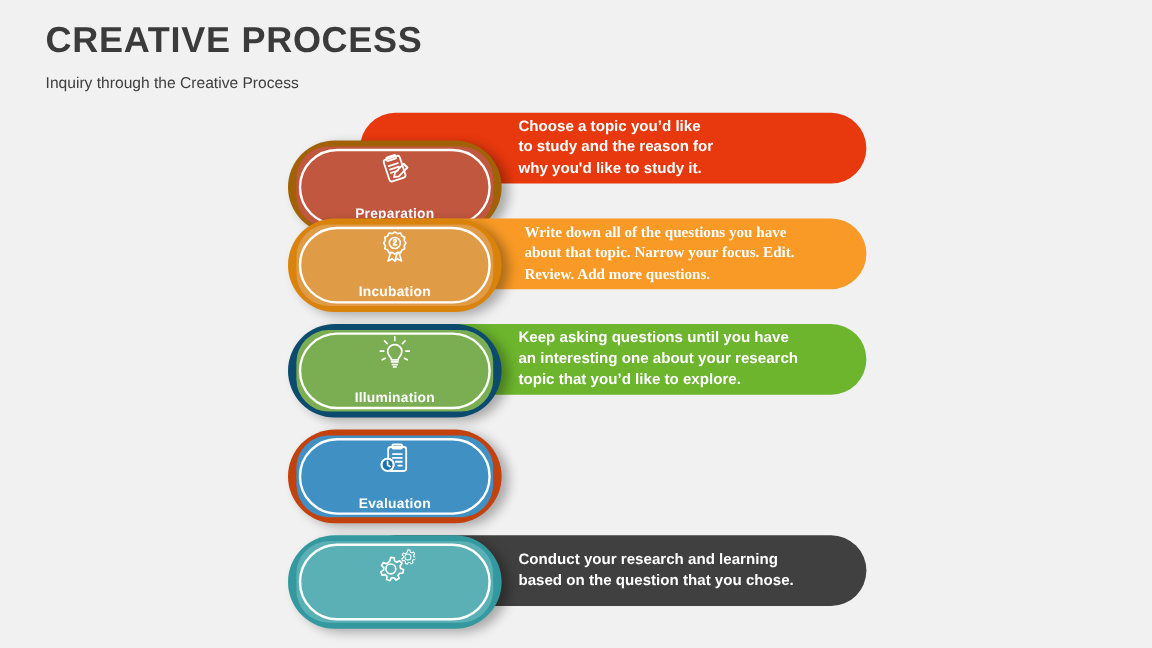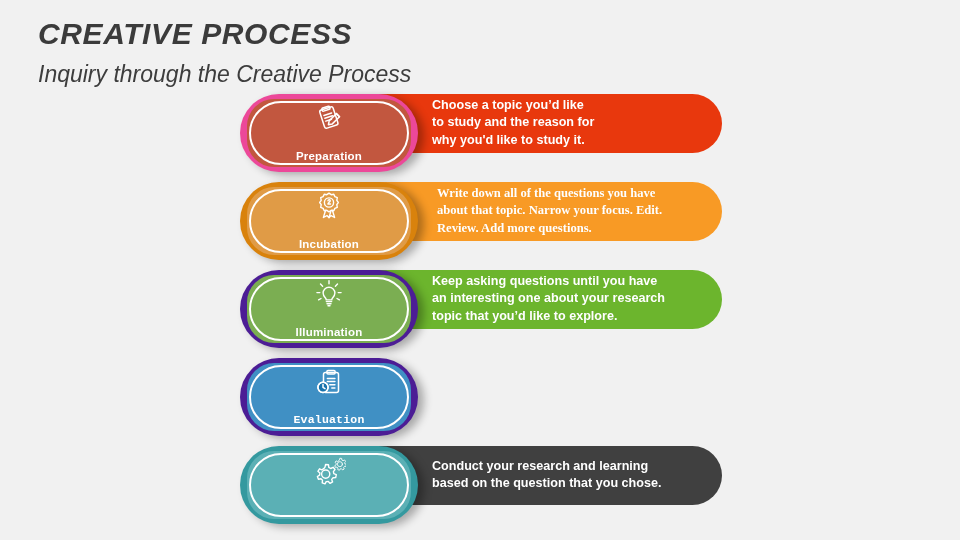--- a/index.html
+++ b/index.html
@@ -23,35 +23,34 @@
     height: 540px;
     background: #f1f1f1;
   }
 
   
   #header {
     position: absolute;
     left: 38px;
     top: 17px;
     width: 600px;
-    font-style: italic;
   }
 
   #page-title {
     font-size: 30px;
     font-weight: bold;
     letter-spacing: 0.6px;
     color: #3b3b3b;
     line-height: 1.1;
     white-space: nowrap;
   }
 
   #page-subtitle {
     margin-top: 11px;
-    font-size: 23px;
+    font-size: 13px;
     font-weight: normal;
     color: #3d3d3d;
     line-height: 1.2;
     white-space: nowrap;
   }
 
   
   #rows {
     position: absolute;
     left: 0;
@@ -158,21 +157,21 @@
   </div>
 
   <div id="rows">
 
     <div class="row">
       <div class="bar" style="background:#e8380d;">
         <div class="bar-text">Choose a topic you’d like
 to study and the reason for
 why you'd like to study it.</div>
       </div>
-      <div class="capsule" style="background:#ec4899;">
+      <div class="capsule" style="background:#a16207;margin-top:23px;">
         <div class="inner" style="background:#c2573f;"></div>
         <div class="ring"></div>
         <div class="icon-wrap">
           <svg width="32" height="32" viewBox="0 0 32 32" fill="none" stroke="#ffffff" stroke-width="1.5" stroke-linecap="round" stroke-linejoin="round">
             <g transform="rotate(-18 16 16)">
               <rect x="9" y="6" width="14" height="19" rx="2"></rect>
               <path d="M13 4.6h6a1 1 0 0 1 1 1v1.2a1 1 0 0 1-1 1h-6a1 1 0 0 1-1-1V5.6a1 1 0 0 1 1-1z"></path>
               <path d="M12 12h8M12 15h8M12 18h6"></path>
             </g>
             <path d="M23.4 11.6l3.1 3.1-7.2 7.2-3.9.8.8-3.9z"></path>
@@ -204,36 +203,36 @@
         <div class="capsule-label">Incubation</div>
       </div>
     </div>
 
     <div class="row">
       <div class="bar" style="background:#6cb52d;">
         <div class="bar-text">Keep asking questions until you have
 an interesting one about your research
 topic that you’d like to explore.</div>
       </div>
-      <div class="capsule" style="background:#4c1d95;">
+      <div class="capsule" style="background:#0c4a6e;">
         <div class="inner" style="background:#7bae52;"></div>
         <div class="ring"></div>
         <div class="icon-wrap">
           <svg width="32" height="32" viewBox="0 0 32 32" fill="none" stroke="#ffffff" stroke-width="1.4" stroke-linecap="round" stroke-linejoin="round">
             <path d="M16 9.2c-3.3 0-5.9 2.6-5.9 5.8 0 2.2 1.2 3.6 2.2 4.8.6.7.9 1.3.9 2.1h5.6c0-.8.3-1.4.9-2.1 1-1.2 2.2-2.6 2.2-4.8 0-3.2-2.6-5.8-5.9-5.8z"></path>
             <path d="M13.3 23.6h5.4M14.0 25.8h4.0M15.0 27.8h2.0"></path>
             <path d="M16 2.6v3.1M7.5 6.1l2.1 2.2M24.5 6.1l-2.1 2.2M3.9 14.6h2.9M25.2 14.6h2.9M5.6 21.8l2.4-1.3M26.4 21.8L24 20.5"></path>
           </svg>
         </div>
         <div class="capsule-label">Illumination</div>
       </div>
     </div>
 
     <div class="row">
-      <div class="capsule" style="background:#4c1d95;font-family:Liberation Mono, monospace;">
+      <div class="capsule" style="background:#c2410c;">
         <div class="inner" style="background:#4090c4;"></div>
         <div class="ring"></div>
         <div class="icon-wrap">
           <svg width="32" height="32" viewBox="0 0 32 32" fill="none" stroke="#ffffff" stroke-width="1.5" stroke-linecap="round" stroke-linejoin="round">
             <rect x="10.5" y="6.5" width="15" height="20" rx="2"></rect>
             <path d="M15 4.4h6a1.1 1.1 0 0 1 1.1 1.1v1.3a1.1 1.1 0 0 1-1.1 1.1h-6a1.1 1.1 0 0 1-1.1-1.1V5.5A1.1 1.1 0 0 1 15 4.4z"></path>
             <path d="M14.4 12.4h7.5M14.4 15.6h7.5M16.8 18.8h5.1M18.8 22h3.1"></path>
             <circle cx="10" cy="21.3" r="5.1" fill="#1873ad"></circle>
             <circle cx="10" cy="21.3" r="5.1"></circle>
             <path d="M10 18.4v3l2 1.3"></path>

